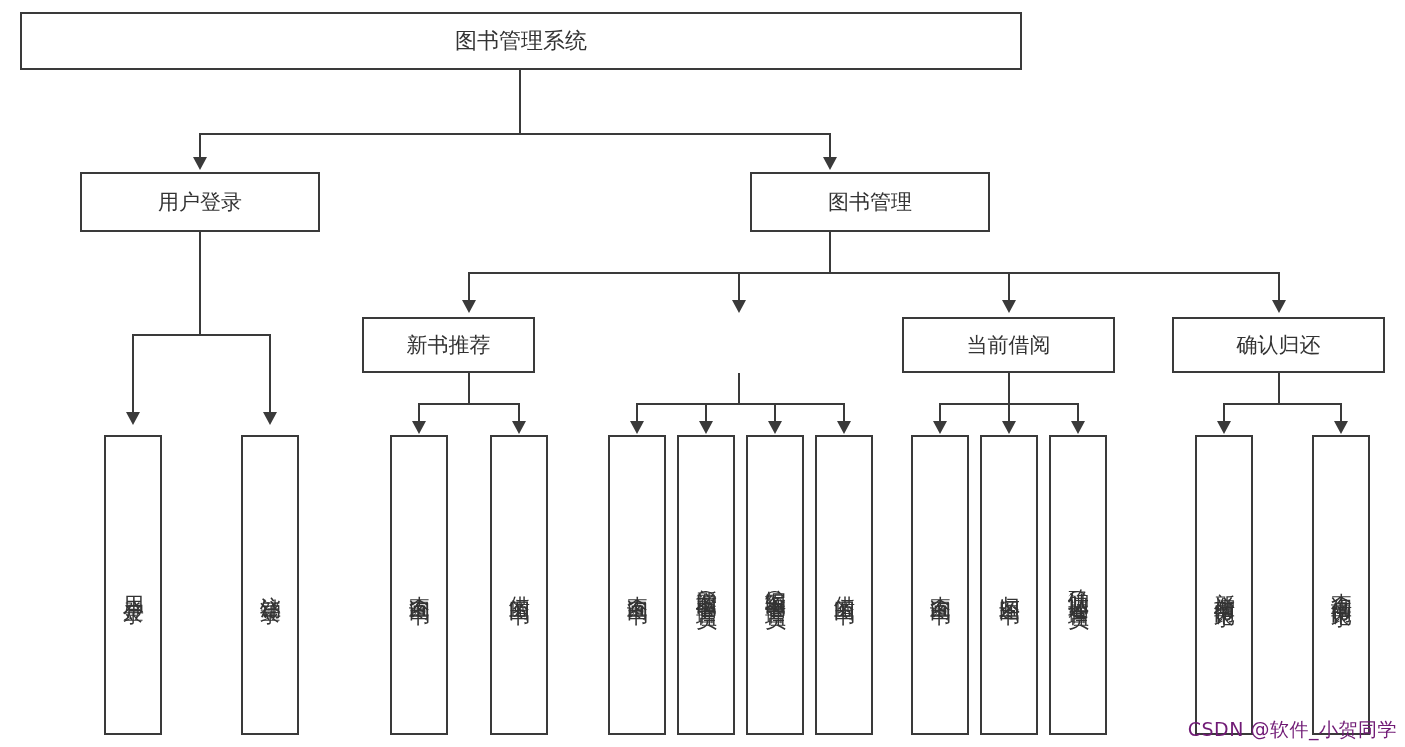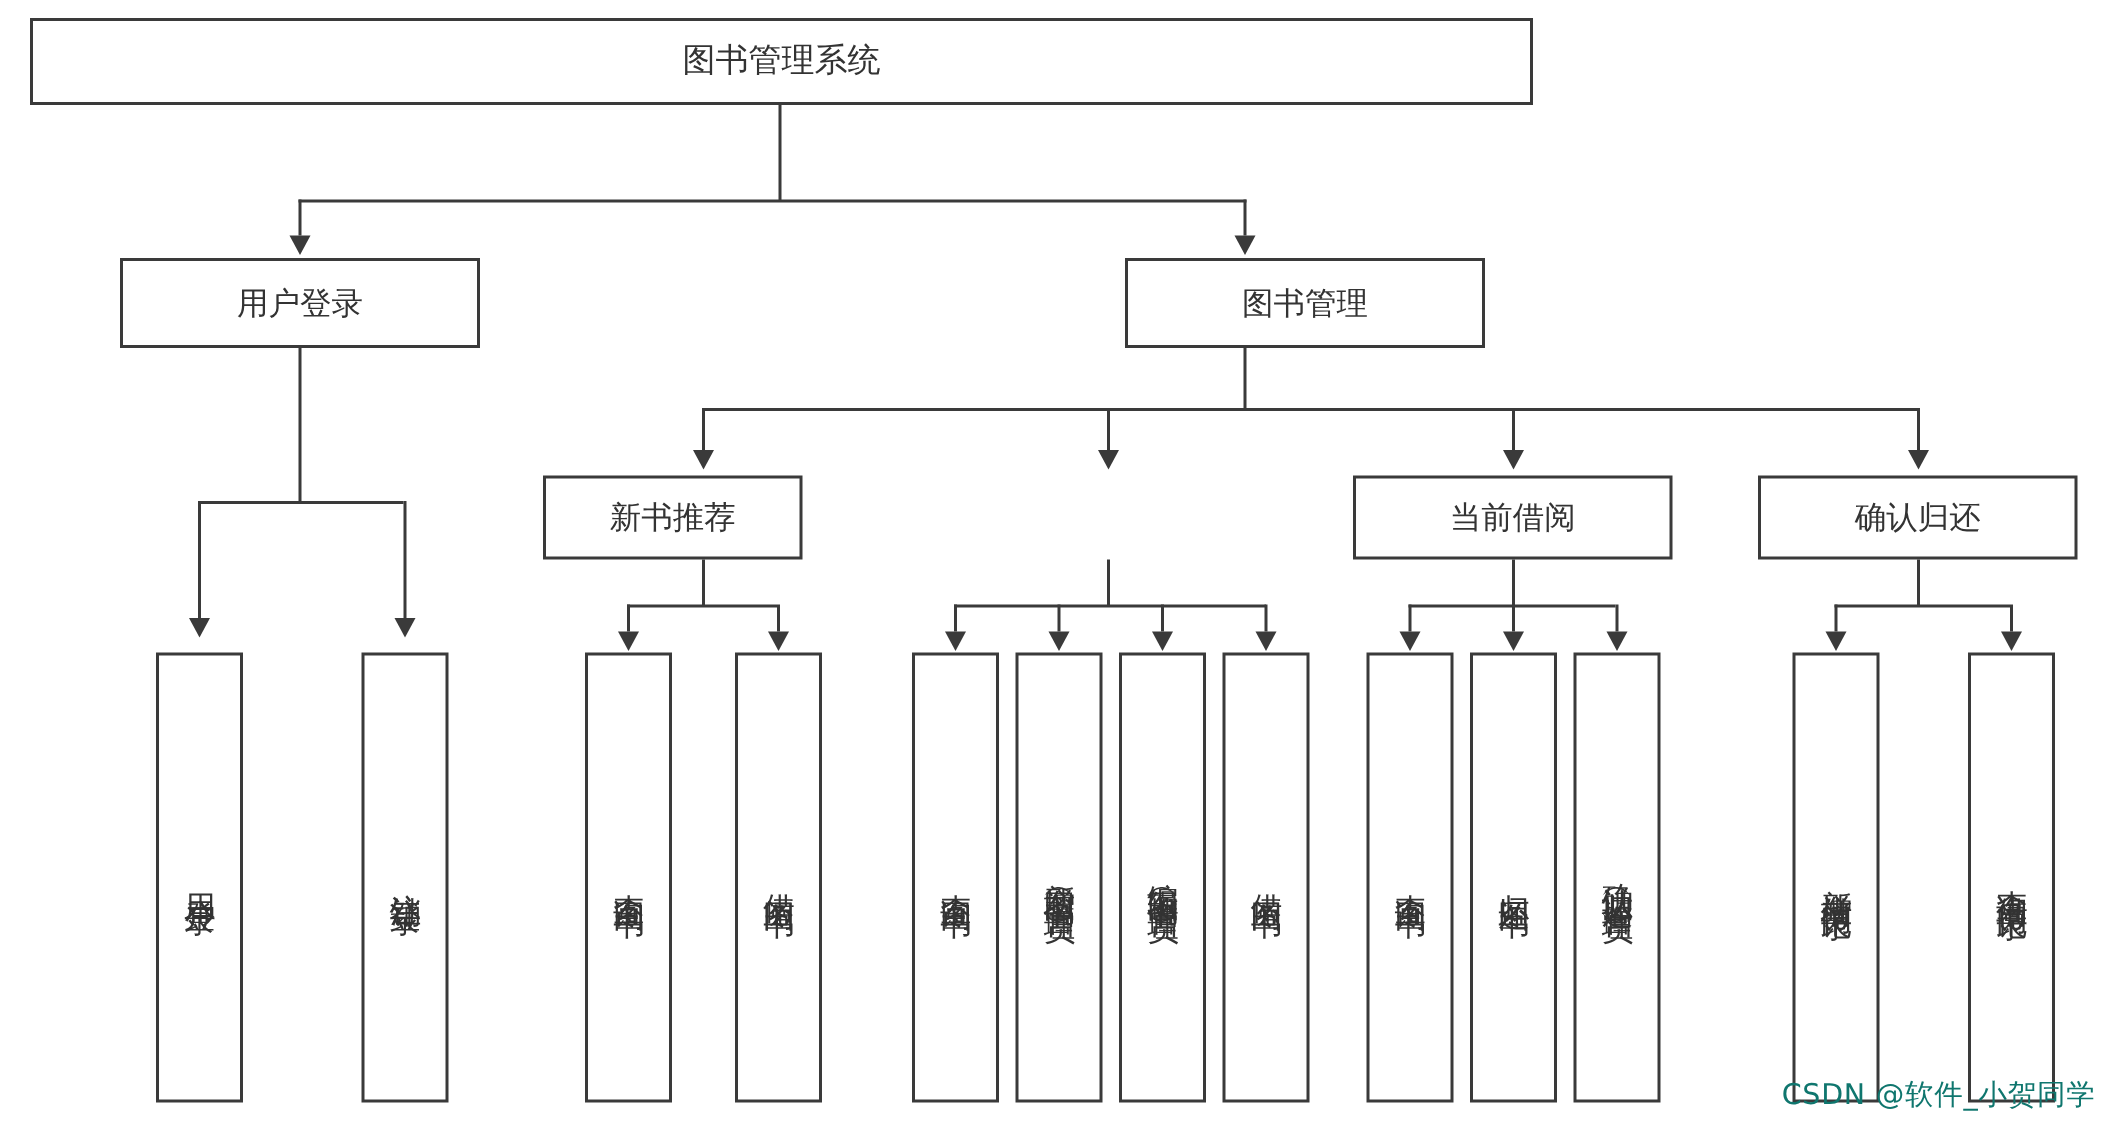--- a/index.html
+++ b/index.html
@@ -63,21 +63,21 @@
     border-left:7px solid transparent;
     border-right:7px solid transparent;
     border-top:13px solid #3a3a3a;
   }
   
   #watermark{
     position:absolute;
     right:8px;
     bottom:4px;
     font-size:19px;
-    color:#0f766e;
+    color:#701a75;
     white-space:nowrap;
     letter-spacing:0.5px;
   }
 </style>
 </head>
 <body>
 
 <div id="canvas">
 
   <div class="node root" style="left:20px;top:12px;width:1002px;height:58px;">

